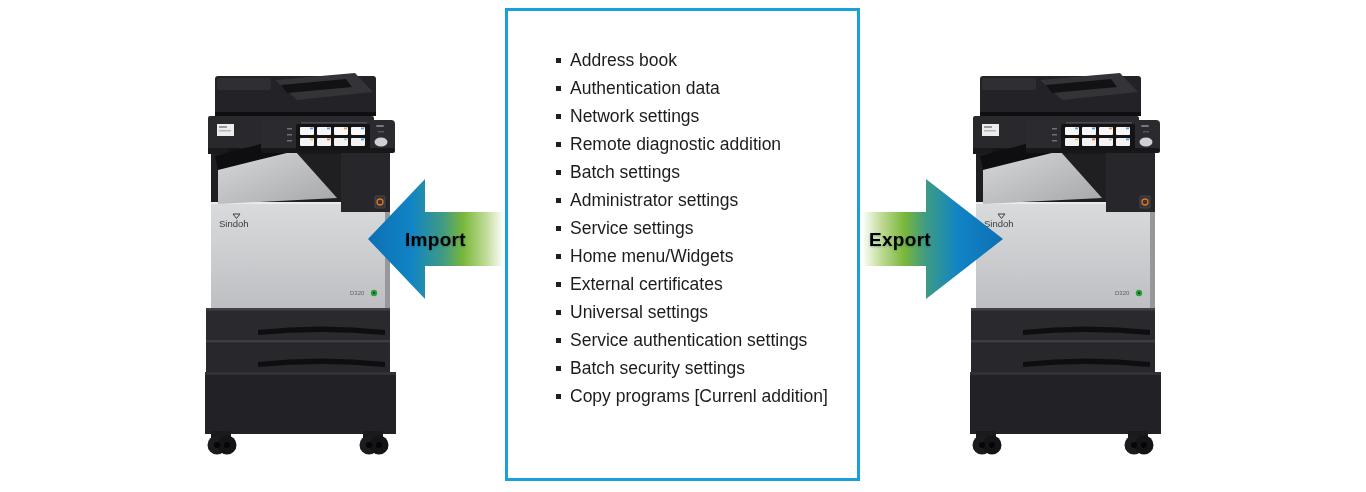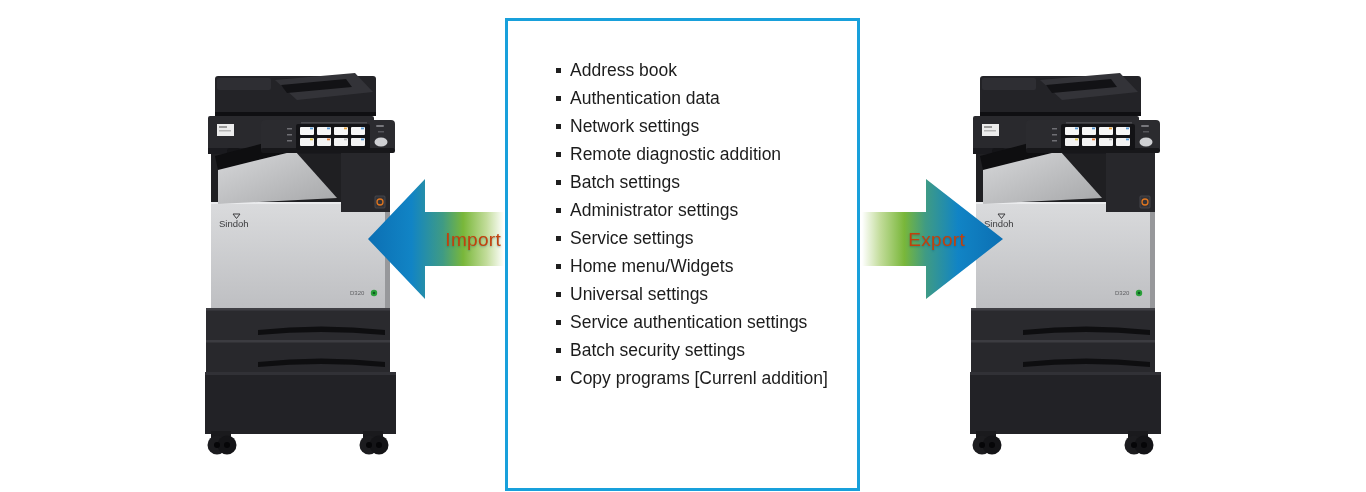--- a/index.html
+++ b/index.html
@@ -8,28 +8,28 @@
     background:#ffffff; font-family:"Liberation Sans", sans-serif;
   }
   .defs-svg { position:absolute; width:0; height:0; overflow:hidden; }
   .printer { position:absolute; top:68px; width:195px; height:390px; }
   .printer-left  { left:203px; }
   .printer-right { left:968px; }
   .arrow { position:absolute; top:176px; height:127px; }
   .arrow-import { left:365px; width:141px; }
   .arrow-export { left:860px; width:146px; }
   .arrow-label {
-    position:absolute; top:228px; width:96px; text-align:right;
-    font-size:19px; font-weight:normal; color:#c2410c; letter-spacing:0.3px;
+    position:absolute; top:228px; width:96px; text-align:left;
+    font-size:19px; font-weight:bold; color:#000000; letter-spacing:0.3px;
     line-height:23px; text-shadow:0 1px 2px rgba(8,62,110,0.35);
   }
   .label-import { left:405px; }
   .label-export { left:869px; }
   .settings-box {
-    position:absolute; left:505px; top:18px; width:355px; height:473px;
+    position:absolute; left:505px; top:8px; width:355px; height:473px;
     box-sizing:border-box; border:3px solid #18a0db; background:#ffffff;
   }
   .settings-list { list-style:none; margin:0; padding:35px 8px 0 48px; }
   .settings-list li {
     font-size:17.5px; line-height:28px; color:#1c1c1c; white-space:nowrap;
   }
   .settings-list li::before {
     content:""; display:inline-block; width:5px; height:5px;
     background:#1f1f1f; margin-right:9px; vertical-align:3px;
   }
@@ -194,20 +194,21 @@
   <div class="settings-box">
     <ul class="settings-list">
         <li>Address book</li>
         <li>Authentication data</li>
         <li>Network settings</li>
         <li>Remote diagnostic addition</li>
         <li>Batch settings</li>
         <li>Administrator settings</li>
         <li>Service settings</li>
         <li>Home menu/Widgets</li>
+        <li>External certificates</li>
         <li>Universal settings</li>
         <li>Service authentication settings</li>
         <li>Batch security settings</li>
         <li>Copy programs [Currenl addition]</li>
       </ul>
   </div>
 
 </div>
 
 </body></html>

